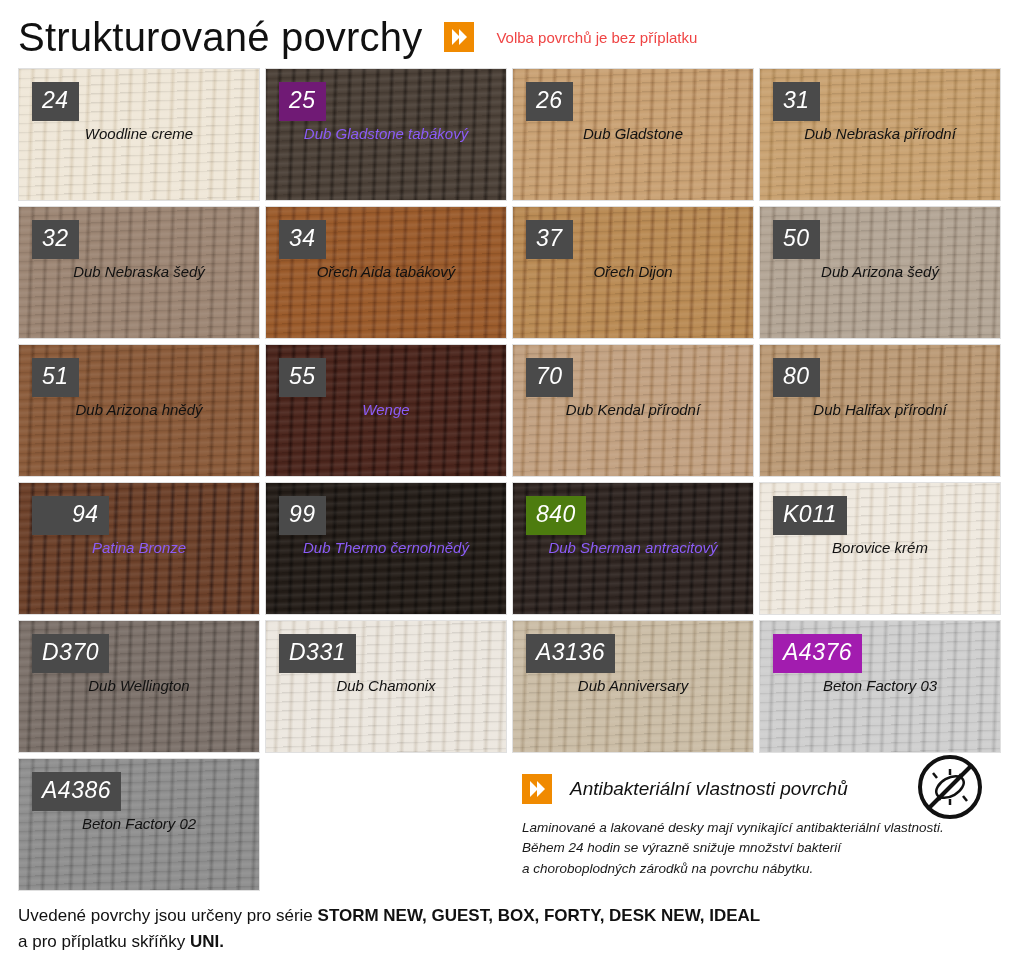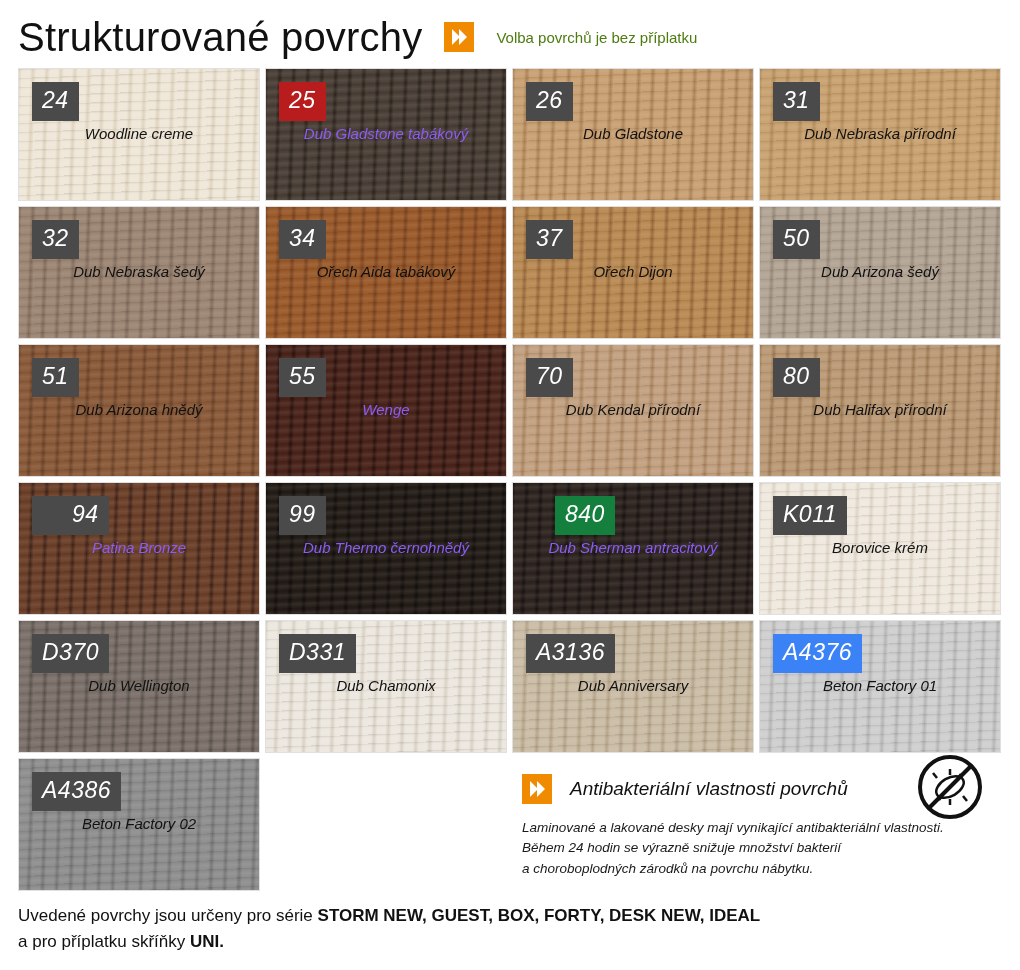--- a/index.html
+++ b/index.html
@@ -35,21 +35,21 @@
     display: inline-flex;
     align-items: center;
     justify-content: center;
     width: 30px; height: 30px;
     background: #F08A00;
     flex: 0 0 auto;
   }
   .arrow-badge svg { display: block; }
   .header-note {
     font-size: 15px;
-    color: #4d7c0f;
+    color: #ef4444;
   }
 
   
   .grid {
     margin-top: 8px;
     display: grid;
     grid-template-columns: repeat(4, 242px);
     grid-auto-rows: 133px;
     gap: 5px 5px;
     font-style: italic;
@@ -149,21 +149,21 @@
 
     <div class="swatch">
         <div class="tex" style="background: repeating-linear-gradient(92deg, rgb(222, 210, 189) 0px, rgb(239, 231, 216) 3px, rgb(239, 231, 216) 11px, rgb(222, 210, 189) 14px), linear-gradient(rgba(255, 255, 255, 0.1), rgba(0, 0, 0, 0.12)) rgb(239, 231, 216); opacity: 1;"></div>
         <div class="tex" style="background: repeating-linear-gradient(178deg, rgba(0, 0, 0, 0.09) 0px, rgba(0, 0, 0, 0) 2px, rgba(255, 255, 255, 0.07) 5px, rgba(0, 0, 0, 0) 9px);"></div>
         <div class="code" style="background: rgb(74, 74, 74);">24</div>
         <div class="name dark">Woodline creme</div>
       </div>
       <div class="swatch">
         <div class="tex" style="background: repeating-linear-gradient(92deg, rgb(46, 38, 32) 0px, rgb(74, 63, 54) 3px, rgb(74, 63, 54) 11px, rgb(46, 38, 32) 14px), linear-gradient(rgba(255, 255, 255, 0.1), rgba(0, 0, 0, 0.12)) rgb(74, 63, 54); opacity: 1;"></div>
         <div class="tex" style="background: repeating-linear-gradient(178deg, rgba(0, 0, 0, 0.09) 0px, rgba(0, 0, 0, 0) 2px, rgba(255, 255, 255, 0.07) 5px, rgba(0, 0, 0, 0) 9px);"></div>
-        <div class="code" style="background: #b91c1c;">25</div>
+        <div class="code" style="background: #701a75;">25</div>
         <div class="name light">Dub Gladstone tabákový</div>
       </div>
       <div class="swatch">
         <div class="tex" style="background: repeating-linear-gradient(92deg, rgb(171, 129, 85) 0px, rgb(201, 161, 115) 3px, rgb(201, 161, 115) 11px, rgb(171, 129, 85) 14px), linear-gradient(rgba(255, 255, 255, 0.1), rgba(0, 0, 0, 0.12)) rgb(201, 161, 115); opacity: 1;"></div>
         <div class="tex" style="background: repeating-linear-gradient(178deg, rgba(0, 0, 0, 0.09) 0px, rgba(0, 0, 0, 0) 2px, rgba(255, 255, 255, 0.07) 5px, rgba(0, 0, 0, 0) 9px);"></div>
         <div class="code" style="background: rgb(74, 74, 74);">26</div>
         <div class="name dark">Dub Gladstone</div>
       </div>
       <div class="swatch">
         <div class="tex" style="background: repeating-linear-gradient(92deg, rgb(177, 138, 88) 0px, rgb(201, 162, 113) 3px, rgb(201, 162, 113) 11px, rgb(177, 138, 88) 14px), linear-gradient(rgba(255, 255, 255, 0.1), rgba(0, 0, 0, 0.12)) rgb(201, 162, 113); opacity: 1;"></div>
@@ -227,21 +227,21 @@
       </div>
       <div class="swatch">
         <div class="tex" style="background: repeating-linear-gradient(92deg, rgb(20, 16, 13) 0px, rgb(35, 28, 23) 3px, rgb(35, 28, 23) 11px, rgb(20, 16, 13) 14px), linear-gradient(rgba(255, 255, 255, 0.1), rgba(0, 0, 0, 0.12)) rgb(35, 28, 23); opacity: 1;"></div>
         <div class="tex" style="background: repeating-linear-gradient(178deg, rgba(0, 0, 0, 0.09) 0px, rgba(0, 0, 0, 0) 2px, rgba(255, 255, 255, 0.07) 5px, rgba(0, 0, 0, 0) 9px);"></div>
         <div class="code" style="background: rgb(74, 74, 74);">99</div>
         <div class="name light">Dub Thermo černohnědý</div>
       </div>
       <div class="swatch">
         <div class="tex" style="background: repeating-linear-gradient(92deg, rgb(26, 20, 18) 0px, rgb(46, 36, 32) 3px, rgb(46, 36, 32) 11px, rgb(26, 20, 18) 14px), linear-gradient(rgba(255, 255, 255, 0.1), rgba(0, 0, 0, 0.12)) rgb(46, 36, 32); opacity: 1;"></div>
         <div class="tex" style="background: repeating-linear-gradient(178deg, rgba(0, 0, 0, 0.09) 0px, rgba(0, 0, 0, 0) 2px, rgba(255, 255, 255, 0.07) 5px, rgba(0, 0, 0, 0) 9px);"></div>
-        <div class="code" style="background: #15803d; margin-left: 29px;">840</div>
+        <div class="code" style="background: #4d7c0f;">840</div>
         <div class="name light">Dub Sherman antracitový</div>
       </div>
       <div class="swatch">
         <div class="tex" style="background: repeating-linear-gradient(92deg, rgb(221, 211, 196) 0px, rgb(239, 233, 223) 3px, rgb(239, 233, 223) 11px, rgb(221, 211, 196) 14px), linear-gradient(rgba(255, 255, 255, 0.1), rgba(0, 0, 0, 0.12)) rgb(239, 233, 223); opacity: 1;"></div>
         <div class="tex" style="background: repeating-linear-gradient(178deg, rgba(0, 0, 0, 0.09) 0px, rgba(0, 0, 0, 0) 2px, rgba(255, 255, 255, 0.07) 5px, rgba(0, 0, 0, 0) 9px);"></div>
         <div class="code" style="background: rgb(74, 74, 74);">K011</div>
         <div class="name dark">Borovice krém</div>
       </div>
       <div class="swatch">
         <div class="tex" style="background: repeating-linear-gradient(92deg, rgb(93, 84, 78) 0px, rgb(123, 112, 105) 3px, rgb(123, 112, 105) 11px, rgb(93, 84, 78) 14px), linear-gradient(rgba(255, 255, 255, 0.1), rgba(0, 0, 0, 0.12)) rgb(123, 112, 105); opacity: 1;"></div>
@@ -257,22 +257,22 @@
       </div>
       <div class="swatch">
         <div class="tex" style="background: repeating-linear-gradient(92deg, rgb(179, 162, 136) 0px, rgb(203, 189, 166) 3px, rgb(203, 189, 166) 11px, rgb(179, 162, 136) 14px), linear-gradient(rgba(255, 255, 255, 0.1), rgba(0, 0, 0, 0.12)) rgb(203, 189, 166); opacity: 1;"></div>
         <div class="tex" style="background: repeating-linear-gradient(178deg, rgba(0, 0, 0, 0.09) 0px, rgba(0, 0, 0, 0) 2px, rgba(255, 255, 255, 0.07) 5px, rgba(0, 0, 0, 0) 9px);"></div>
         <div class="code" style="background: rgb(74, 74, 74);">A3136</div>
         <div class="name dark">Dub Anniversary</div>
       </div>
       <div class="swatch">
         <div class="tex" style="background: repeating-linear-gradient(92deg, rgb(180, 180, 180) 0px, rgb(207, 207, 207) 3px, rgb(207, 207, 207) 11px, rgb(180, 180, 180) 14px), linear-gradient(rgba(255, 255, 255, 0.1), rgba(0, 0, 0, 0.12)) rgb(207, 207, 207); opacity: 1;"></div>
         <div class="tex" style="background: repeating-linear-gradient(178deg, rgba(0, 0, 0, 0.09) 0px, rgba(0, 0, 0, 0) 2px, rgba(255, 255, 255, 0.07) 5px, rgba(0, 0, 0, 0) 9px);"></div>
-        <div class="code" style="background: #3b82f6;">A4376</div>
-        <div class="name dark">Beton Factory 01</div>
+        <div class="code" style="background: #a21caf;">A4376</div>
+        <div class="name dark">Beton Factory 03</div>
       </div>
       <div class="swatch">
         <div class="tex" style="background: repeating-linear-gradient(92deg, rgb(117, 117, 117) 0px, rgb(142, 142, 142) 3px, rgb(142, 142, 142) 11px, rgb(117, 117, 117) 14px), linear-gradient(rgba(255, 255, 255, 0.1), rgba(0, 0, 0, 0.12)) rgb(142, 142, 142); opacity: 1;"></div>
         <div class="tex" style="background: repeating-linear-gradient(178deg, rgba(0, 0, 0, 0.09) 0px, rgba(0, 0, 0, 0) 2px, rgba(255, 255, 255, 0.07) 5px, rgba(0, 0, 0, 0) 9px);"></div>
         <div class="code" style="background: rgb(74, 74, 74);">A4386</div>
         <div class="name dark">Beton Factory 02</div>
       </div>
       <div class="anti">
       <div class="anti-head">
         <span class="arrow-badge">

